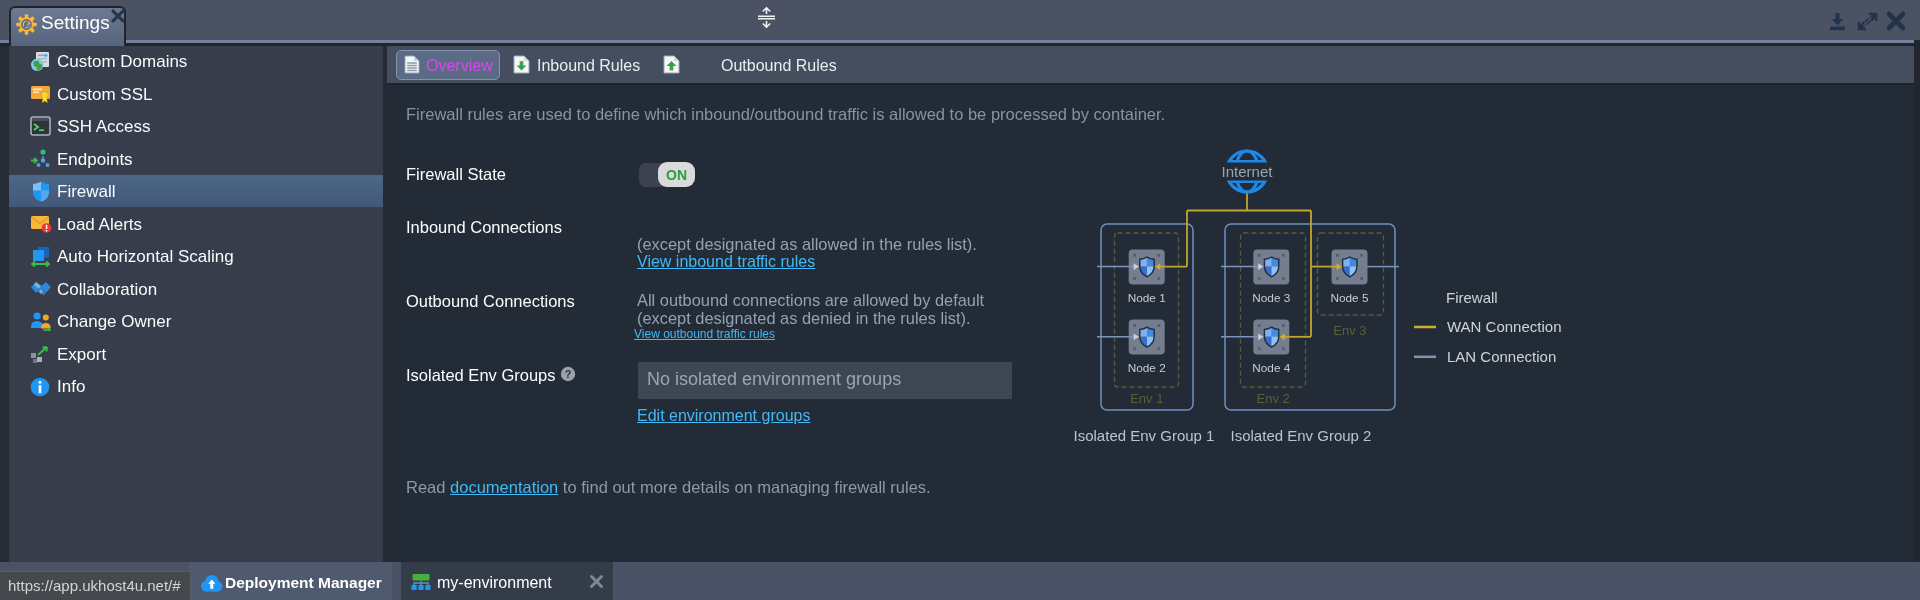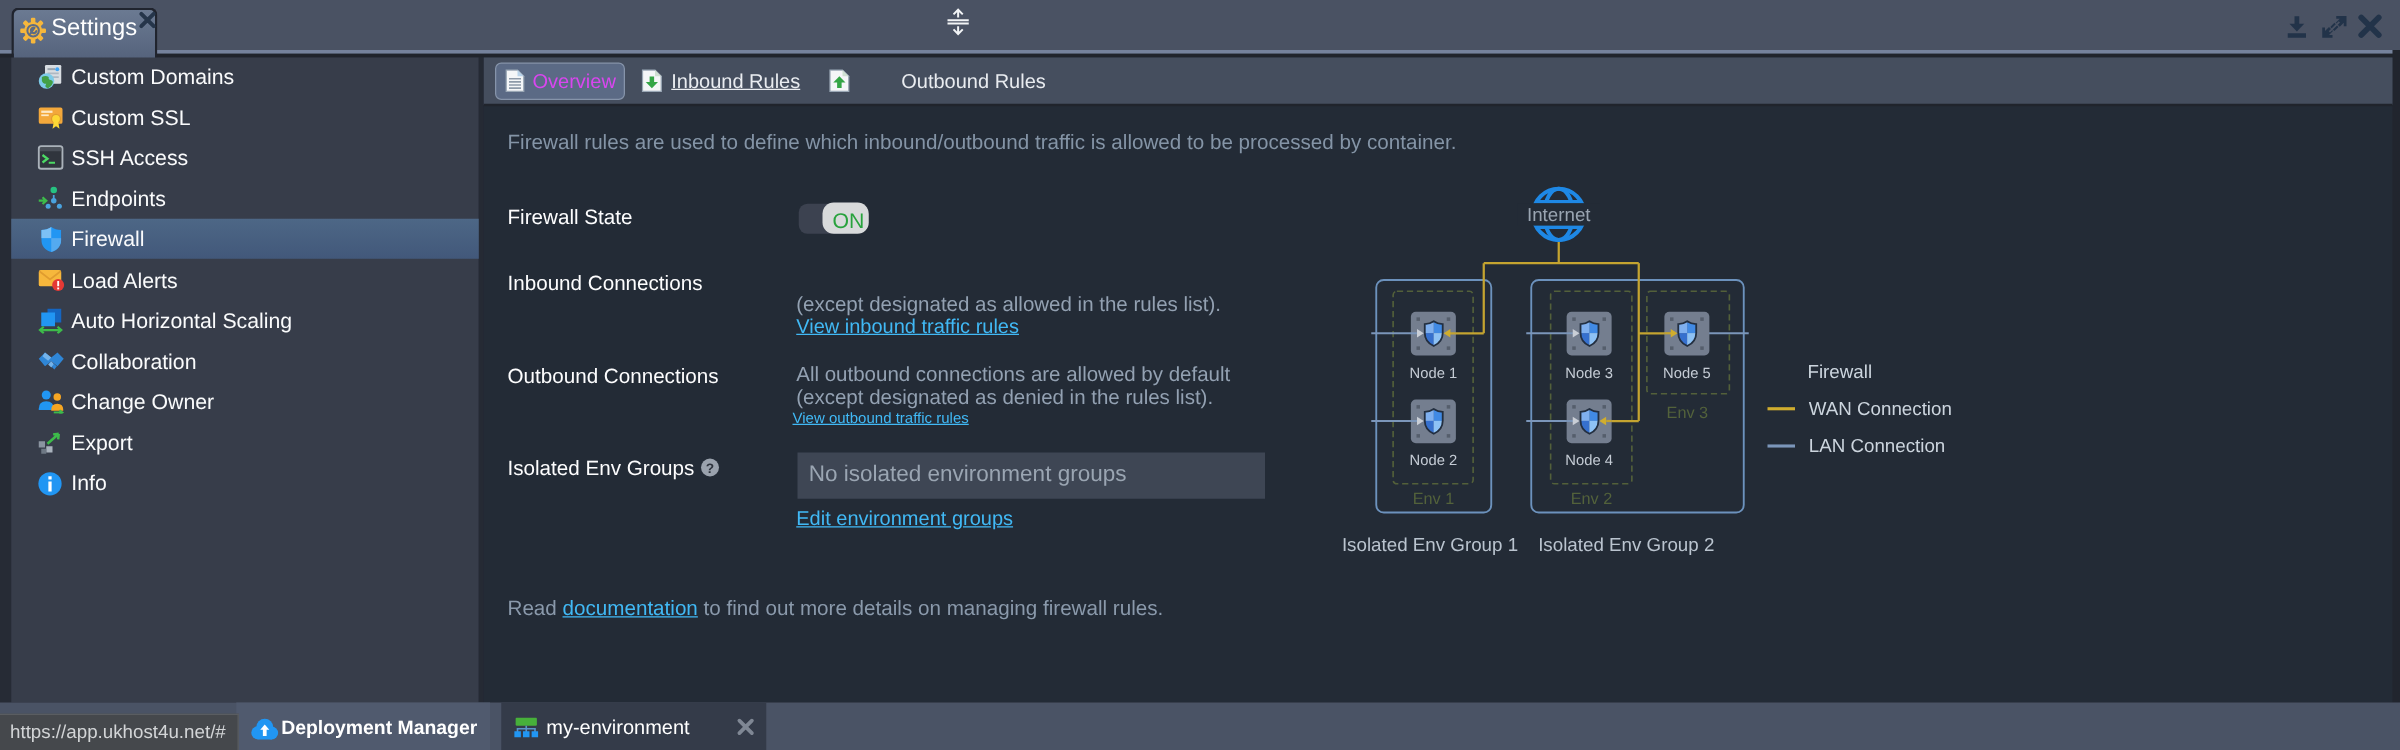--- a/index.html
+++ b/index.html
@@ -186,21 +186,21 @@
 <div class="abs txt" style="left:426px;top:56.5px;font-size:16px;color:#d946ef;">Overview</div>
 
 <svg class="abs" style="left:513px;top:55px" width="17" height="19" viewBox="0 0 17 19">
   <path d="M1 1 H11 L16 6 V18 H1 Z" fill="#f4f6f8" stroke="#9aa7b5" stroke-width="1"></path>
   <path d="M11 1 L16 6 H11 Z" fill="#cfe0d2"></path>
   <g fill="#34a546">
     <rect x="6.7" y="6.2" width="3.6" height="5.2"></rect>
     <path d="M3.6 10.6 H13.4 L8.5 15.6 Z"></path>
   </g>
 </svg>
-<div class="abs txt" style="left:537px;top:56.5px;font-size:16px;color:#e9ecf0;text-decoration:underline;">Inbound Rules</div>
+<div class="abs txt" style="left:537px;top:56.5px;font-size:16px;color:#e9ecf0;">Inbound Rules</div>
 
 <svg class="abs" style="left:663px;top:55px" width="17" height="19" viewBox="0 0 17 19">
   <path d="M1 1 H11 L16 6 V18 H1 Z" fill="#f4f6f8" stroke="#9aa7b5" stroke-width="1"></path>
   <path d="M11 1 L16 6 H11 Z" fill="#cfe0d2"></path>
   <g fill="#34a546">
     <rect x="6.7" y="10" width="3.6" height="5.4"></rect>
     <path d="M3.6 10.6 H13.4 L8.5 5.6 Z" transform="translate(0,0.4)"></path>
   </g>
 </svg>
 <div class="abs txt" style="left:687px;top:56.5px;font-size:16px;color:#e9ecf0;margin-left:34px;">Outbound Rules</div>
@@ -211,21 +211,21 @@
 <div class="abs txt" style="left:406px;top:218px;font-size:16.5px;color:#fdfdfe;">Inbound Connections</div>
 <div class="abs txt" style="left:406px;top:292px;font-size:16.5px;color:#fdfdfe;">Outbound Connections</div>
 <div class="abs txt" style="left:406px;top:366px;font-size:16.5px;color:#fdfdfe;">Isolated Env Groups</div>
 <svg class="abs" style="left:560px;top:366px" width="16" height="16" viewBox="0 0 16 16">
   <circle cx="8" cy="8" r="7.2" fill="#9aa2ad"></circle>
   <text x="8" y="12" font-size="11" font-weight="bold" fill="#2c323c" text-anchor="middle" font-family="Liberation Sans,sans-serif">?</text>
 </svg>
 
 <div class="abs" style="left:639px;top:163px;width:42px;height:24px;background:#3c4250;border-radius:7px;"></div>
 <div class="abs" style="left:658px;top:162px;width:37px;height:25px;background:#d8dadb;border-radius:9px;"></div>
-<div class="abs txt" style="left:666px;top:167px;font-size:17px;font-weight:normal;color:#28a23d;">ON</div>
+<div class="abs txt" style="left:666px;top:167px;font-size:14px;font-weight:bold;color:#28a23d;">ON</div>
 
 <div class="abs txt" style="left:637px;top:235px;font-size:16.4px;color:#93a1b2;">(except designated as allowed in the rules list).</div>
 <div class="abs txt" style="left:637px;top:253px;font-size:16px;"><a class="lk" href="#">View inbound traffic rules</a></div>
 <div class="abs txt" style="left:637px;top:309px;font-size:16.4px;color:#93a1b2;">(except designated as denied in the rules list).</div>
 <div class="abs txt" style="left:637px;top:291px;font-size:16.4px;color:#93a1b2;">All outbound connections are allowed by default</div>
 <div class="abs txt" style="left:634px;top:327px;font-size:12px;"><a class="lk" href="#">View outbound traffic rules</a></div>
 <div class="abs" style="left:638px;top:362px;width:374px;height:37px;background:#3e4654;"></div>
 <div class="abs txt" style="left:647px;top:369px;font-size:18px;color:#9aa5b2;">No isolated environment groups</div>
 <div class="abs txt" style="left:637px;top:407px;font-size:16px;"><a class="lk" href="#">Edit environment groups</a></div>
 <div class="abs txt" style="left:406px;top:478px;font-size:16.5px;color:#8a99ab;">Read <a class="lk" href="#">documentation</a> to find out more details on managing firewall rules.</div>

